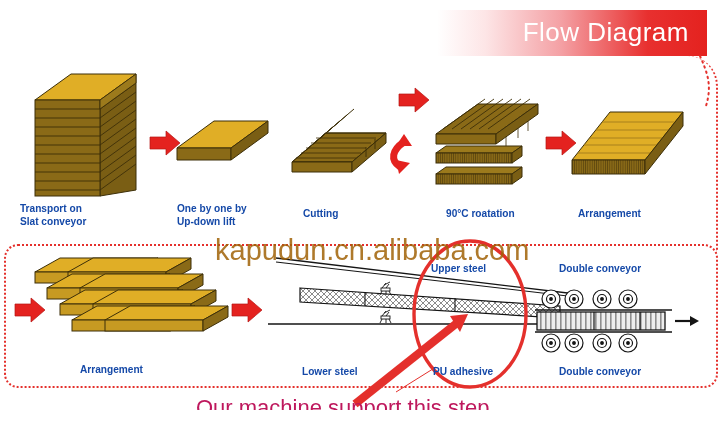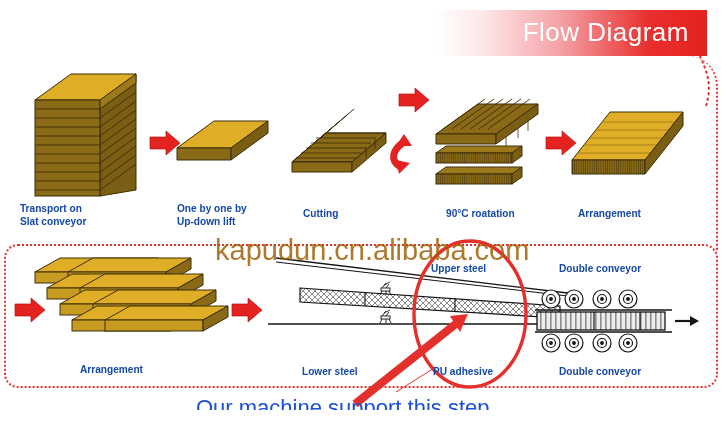--- a/index.html
+++ b/index.html
@@ -98,21 +98,21 @@
     pointer-events: none;
     margin-top: 34px;
   }
 
   
   .caption {
     position: absolute;
     left: 196px;
     top: 395px;
     font-size: 22px;
-    color: #1d4ed8;
+    color: #be185d;
     white-space: nowrap;
     font-family: "Liberation Sans", sans-serif;
   }
 
   svg.layer {
     position: absolute;
     left: 0;
     top: 0;
     width: 728px;
     height: 431px;

